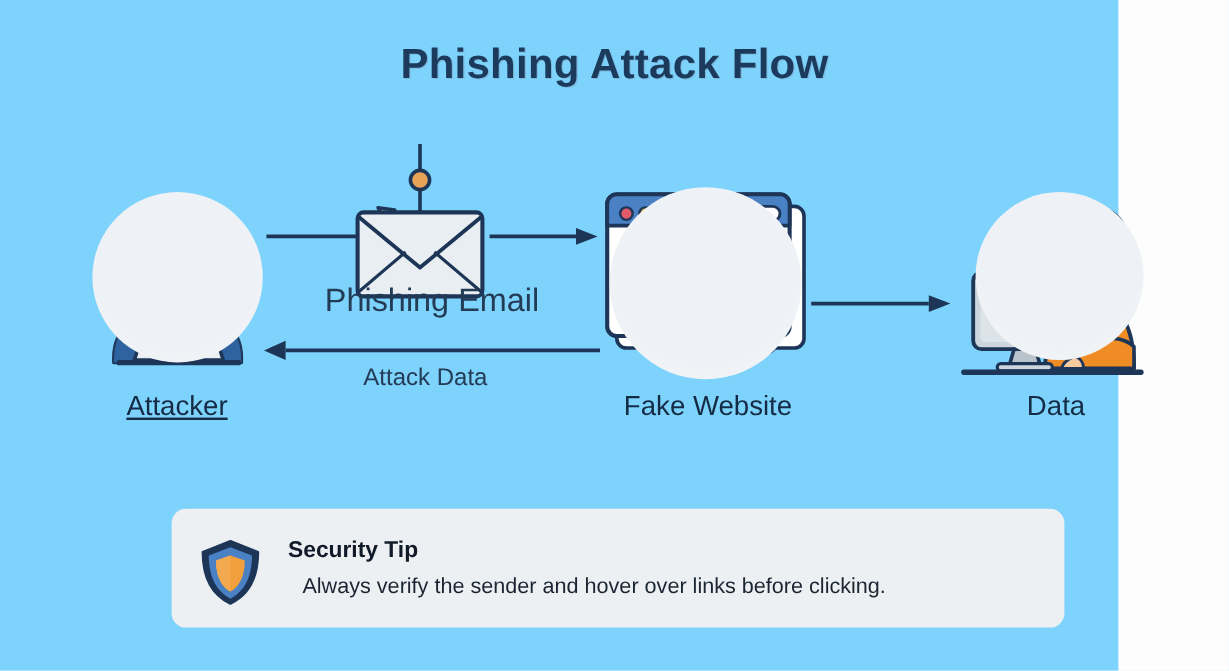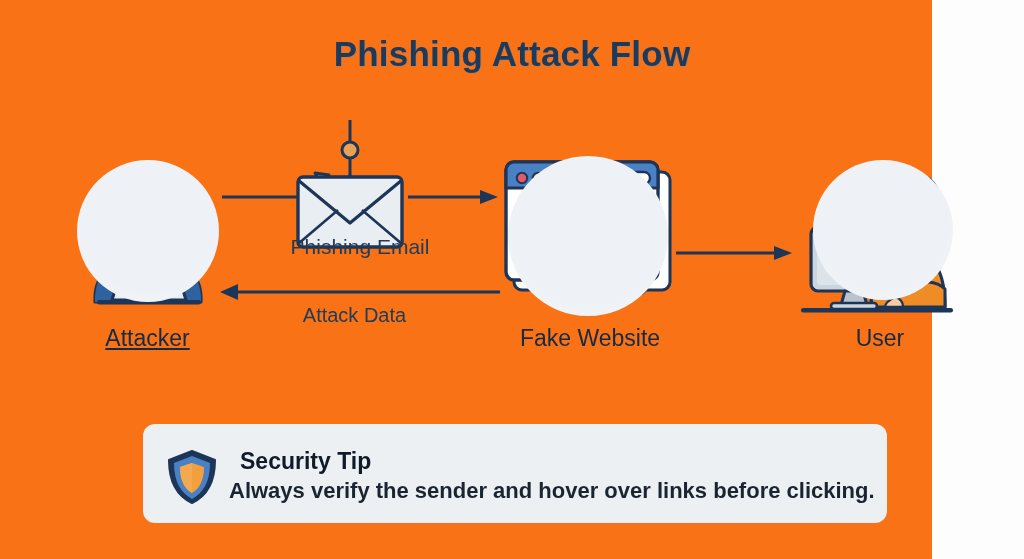--- a/index.html
+++ b/index.html
@@ -2,21 +2,21 @@
 <html><head>
 <meta charset="utf-8">
 <style>
   * { box-sizing: border-box; margin: 0; padding: 0; }
   html, body {
     width: 1024px; height: 559px;
     background: #fdfdfd;
     font-family: "Liberation Sans", sans-serif;
     overflow: hidden;
   }
-  #canvas { position: relative; width: 932px; height: 559px; background: #f97316; }
+  #canvas { position: relative; width: 932px; height: 559px; background: #7dd3fc; }
 
   .title {
     position: absolute; left: 0; top: 34px; width: 1024px;
     text-align: center;
     font-size: 35px; font-weight: bold; letter-spacing: 0.2px;
     color: #1b3a5c;
     text-shadow: 1px 1px 0 rgba(120,140,165,0.35);
   }
 
   
@@ -31,21 +31,21 @@
     background: radial-gradient(circle at 50% 45%, #eef1f5 0%, #eef1f5 62%, #f6f8fa 100%);
   }
 
   
   #attacker-node { left: 65px; top: 155px; width: 165px; height: 200px; }
   #attacker-node .halo { left: 12px; top: 5px; width: 142px; height: 142px; }
   #attacker-node .node-label { top: 170px; text-decoration: underline; }
 
   
   #email-node { left: 270px; top: 120px; width: 180px; height: 150px; }
-  #email-node .node-label { top: 115px; font-size: 21px; color: #243b55; font-weight: 400;}
+  #email-node .node-label { top: 115px; font-size: 27px; color: #243b55; font-weight: 400;}
 
   
   #site-node { left: 490px; top: 150px; width: 200px; height: 205px; }
   #site-node .halo { left: 18px; top: 6px; width: 160px; height: 160px; }
   #site-node .node-label { top: 175px; }
 
   
   #user-node { left: 795px; top: 155px; width: 170px; height: 200px; }
   #user-node .halo { left: 18px; top: 5px; width: 140px; height: 140px; }
   #user-node .node-label { top: 170px; }
@@ -60,25 +60,25 @@
   #lbl-cred   { left: 668px; top: 267px; width: 125px; }
 
   
   #tip-box {
     position: absolute; left: 143px; top: 424px; width: 744px; height: 99px;
     background: #ecf0f3; border-radius: 12px;
   }
   #tip-shield { position: absolute; left: 22px; top: 24px; }
   #tip-title {
     position: absolute; left: 97px; top: 24px;
-    font-size: 23px; font-weight: bold; color: #101a28;
+    font-size: 19px; font-weight: bold; color: #101a28;
   }
   #tip-text {
-    position: absolute; left: 86px; top: 54px;
-    font-size: 22px; color: #1b2532; font-weight: 700;
+    position: absolute; left: 109px; top: 54px;
+    font-size: 18px; color: #1b2532; font-weight: 400;
   }
 </style>
 </head>
 <body>
 
 <div id="canvas">
 
   <div class="title">Phishing Attack Flow</div>
 
   <div class="node" id="attacker-node">
@@ -205,21 +205,21 @@
       <path d="M100 142 C 94 145, 90 149, 90 152 L 108 152 C 108 147, 105 143, 100 142 Z" fill="#f9c9a0" stroke="#1d3557" stroke-width="2.4" stroke-linejoin="round"></path>
 
       <rect x="16" y="72" width="86" height="64" rx="7" fill="#ccd5dd" stroke="#1d3557" stroke-width="3.2"></rect>
       <rect x="22" y="78" width="74" height="52" rx="4" fill="#dce3e9"></rect>
 
       <path d="M50 136 L 46 150 L 72 150 L 68 136 Z" fill="#b9c3cc" stroke="#1d3557" stroke-width="3" stroke-linejoin="round"></path>
       <rect x="36" y="148" width="46" height="6" rx="3" fill="#ccd5dd" stroke="#1d3557" stroke-width="2.6"></rect>
 
       <rect x="6" y="153" width="152" height="4.4" rx="2.2" fill="#1d3557"></rect>
     </svg>
-    <div class="node-label">User</div>
+    <div class="node-label">Data</div>
   </div>
 
   <div id="tip-box">
     <svg id="tip-shield" width="54" height="58" viewBox="0 0 54 58">
       <path d="M27 3 L 50 12 C 50 34, 42 48, 27 55 C 12 48, 4 34, 4 12 Z" fill="#1d3557" stroke="#1d3557" stroke-width="2" stroke-linejoin="round"></path>
       <path d="M27 8 L 45 15 C 45 34, 38 45, 27 51 C 16 45, 9 34, 9 15 Z" fill="#4a80c4"></path>
       <path d="M27 15 L 39 19 C 39 33, 34 41, 27 45 C 20 41, 15 33, 15 19 Z" fill="#f2a03d"></path>
       <path d="M27 15 L 27 45 C 20 41, 15 33, 15 19 Z" fill="#f4a94f"></path>
     </svg>
     <div id="tip-title">Security Tip</div>

